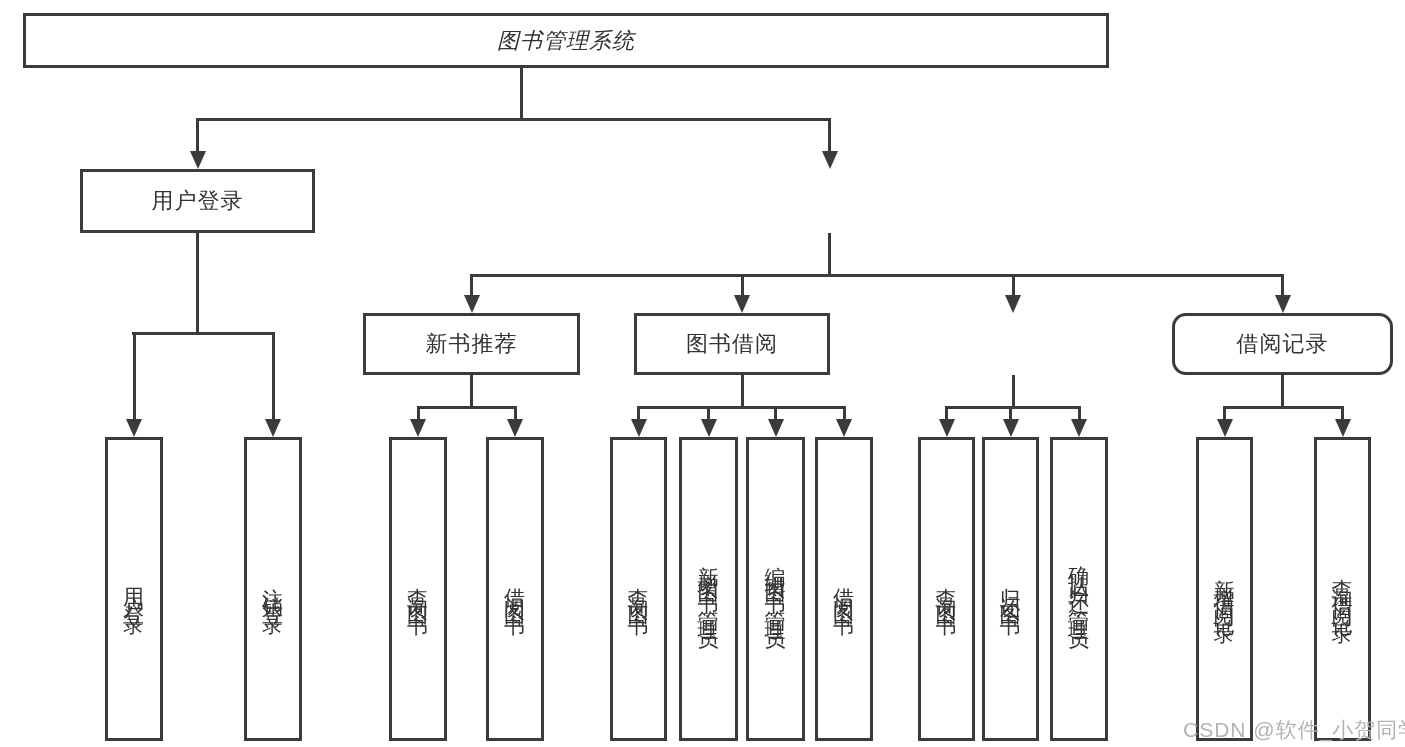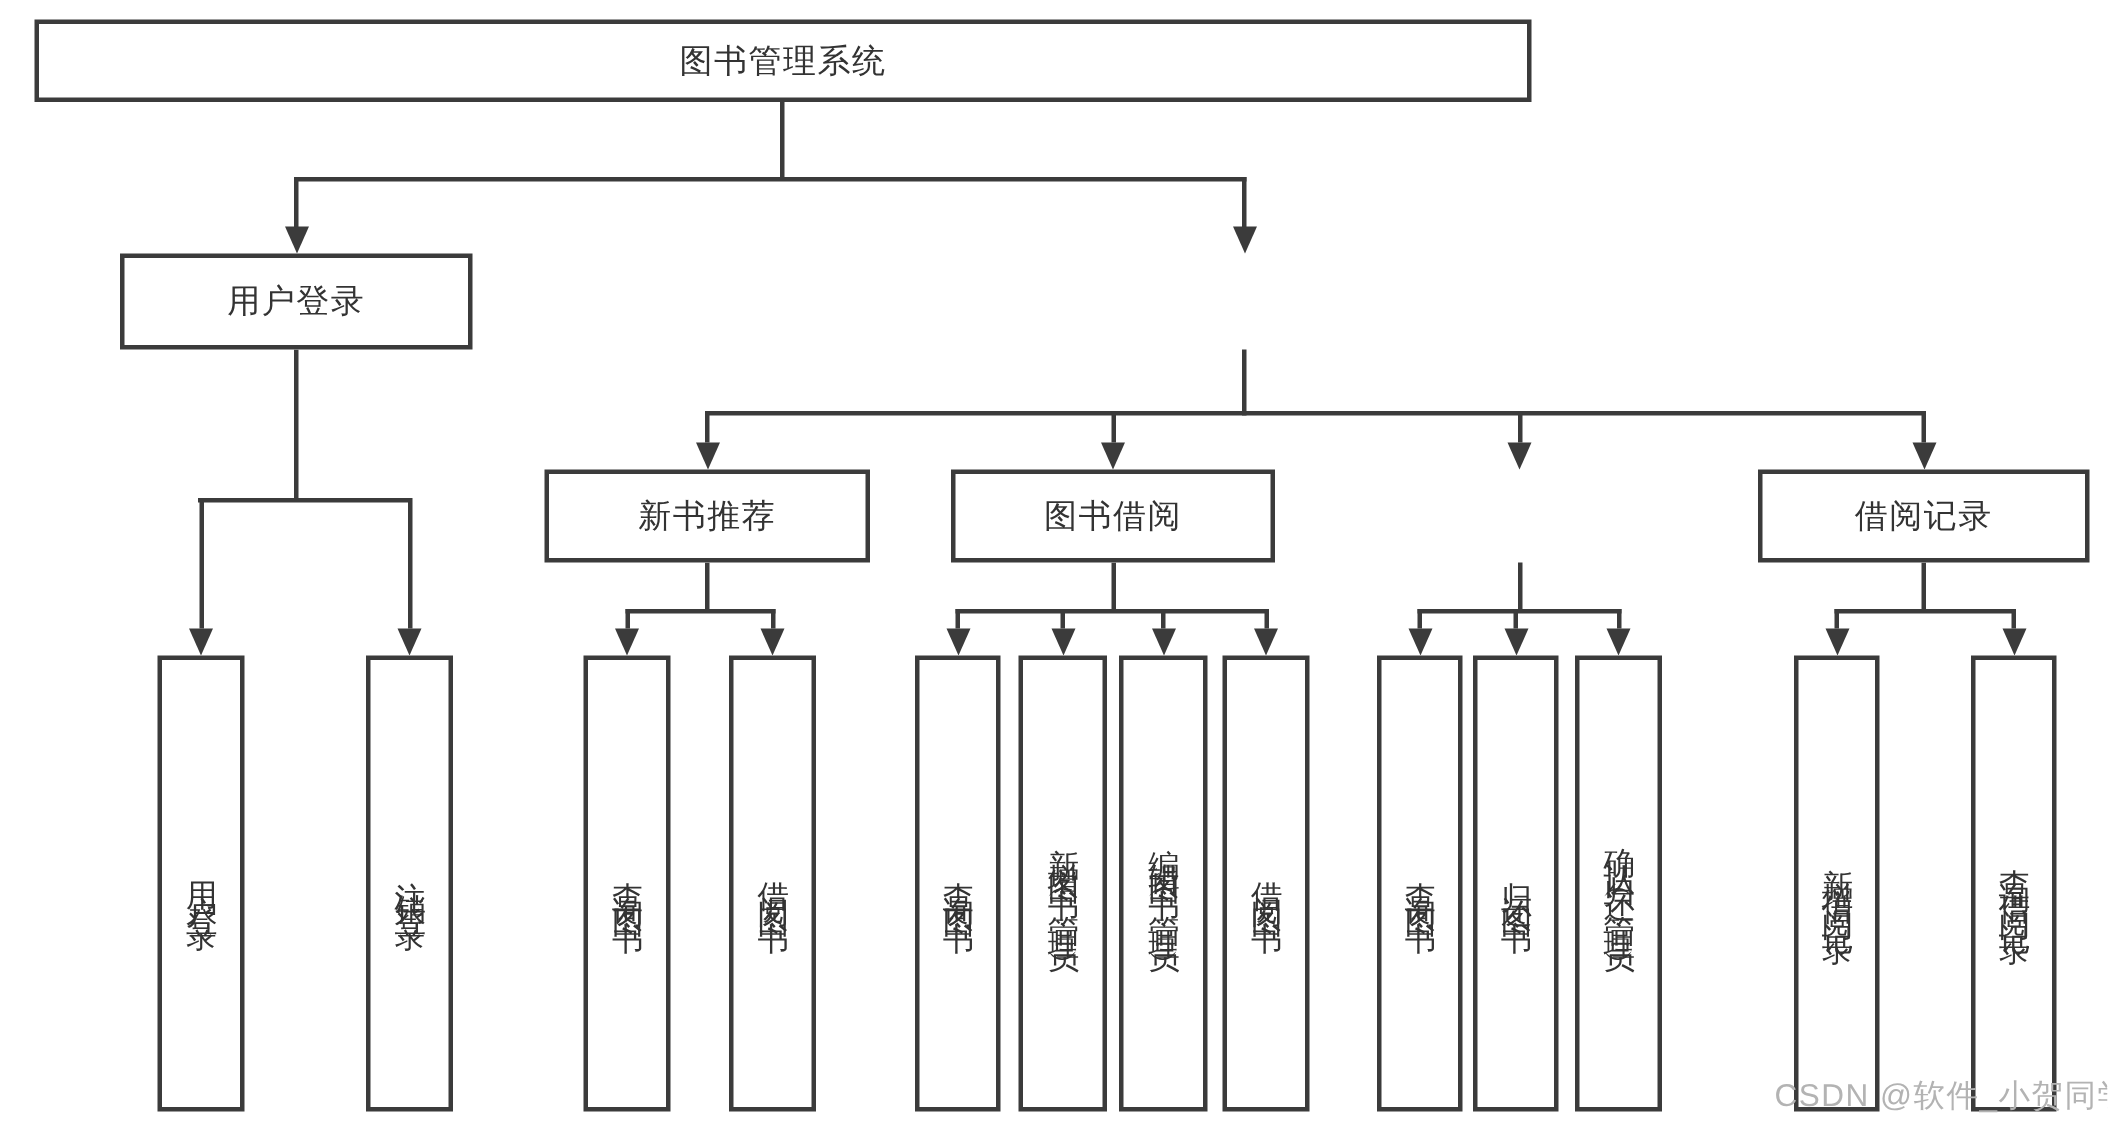--- a/index.html
+++ b/index.html
@@ -27,35 +27,35 @@
   .watermark{
     position:absolute;left:1183px;top:716px;z-index:5;
     font-size:21px;color:#b3b3b3;letter-spacing:1px;white-space:nowrap;
   }
 </style>
 </head>
 <body>
 
 <div class="canvas">
 
-  <div class="node h" style="left:23px;top:13px;width:998px;height:55px;">
+  <div class="node h" style="left:23px;top:13px;width:1086px;height:55px;font-style:italic;">
     <span>图书管理系统</span>
   </div>
 
   <div class="node h" style="left:80px;top:169px;width:235px;height:64px;">
     <span>用户登录</span>
   </div>
 
   <div class="node h" style="left:363px;top:313px;width:217px;height:62px;">
     <span>新书推荐</span>
   </div>
-  <div class="node h" style="left:634px;top:313px;width:216px;height:62px;">
+  <div class="node h" style="left:634px;top:313px;width:196px;height:62px;">
     <span>图书借阅</span>
   </div>
-  <div class="node h" style="left:1172px;top:313px;width:221px;height:62px;">
+  <div class="node h" style="left:1172px;top:313px;width:221px;height:62px;border-radius:14px;">
     <span>借阅记录</span>
   </div>
 
   <div class="node v" style="left:105px;top:437px;width:58px;height:304px;">
     <span class="vlabel">用户登录</span>
   </div>
   <div class="node v" style="left:244px;top:437px;width:58px;height:304px;">
     <span class="vlabel">注销登录</span>
   </div>
   <div class="node v" style="left:389px;top:437px;width:58px;height:304px;">

